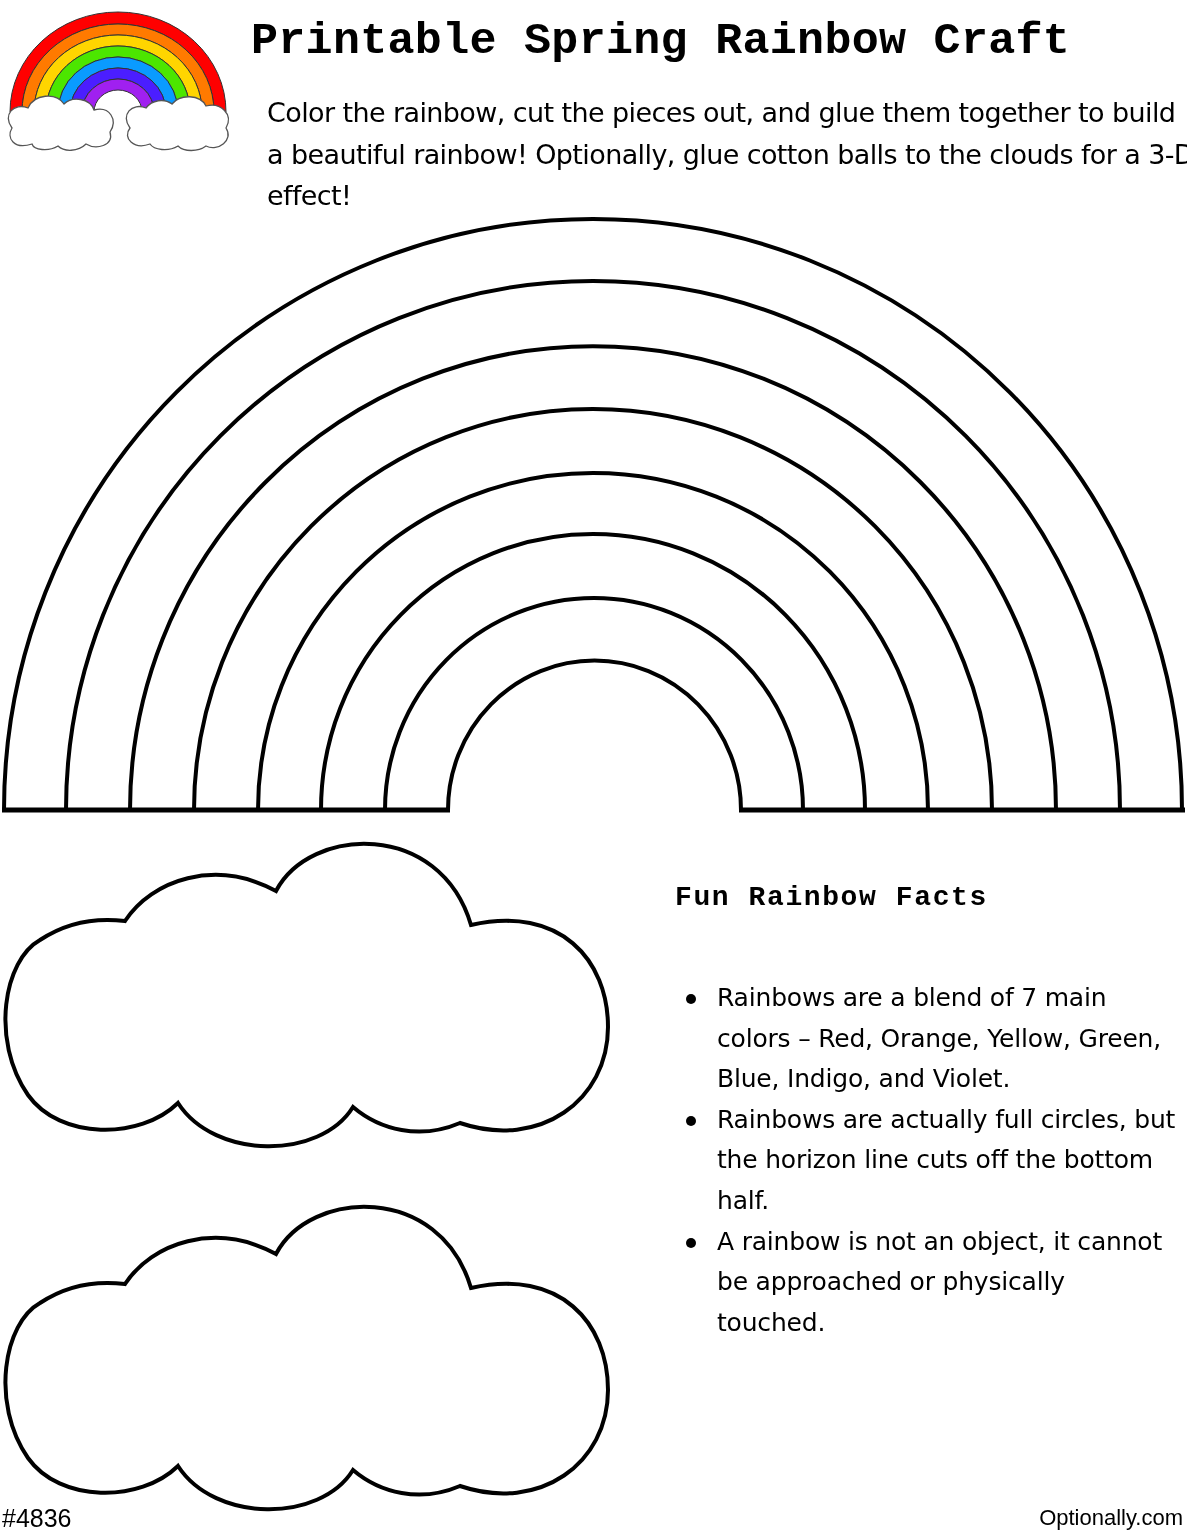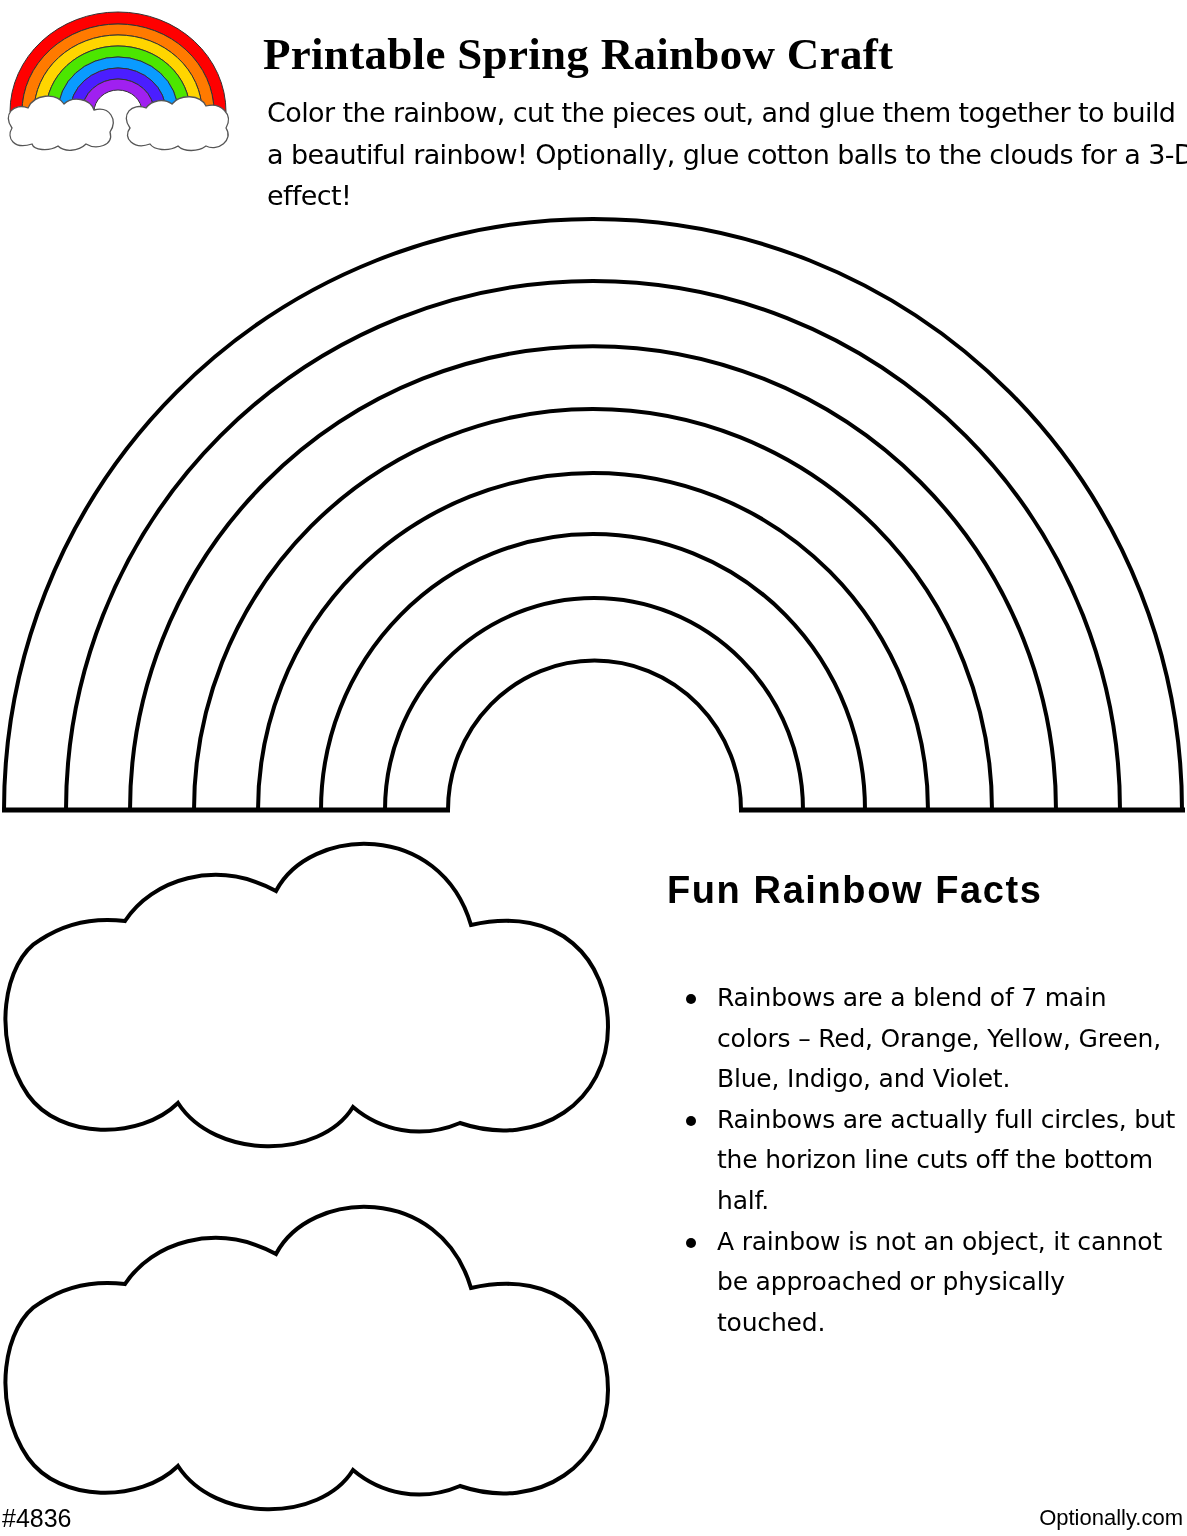--- a/index.html
+++ b/index.html
@@ -1,36 +1,36 @@
 <!DOCTYPE html>
 <html><head>
 <meta charset="utf-8">
 <style>
   html, body { margin: 0; padding: 0; background: #ffffff; }
   body { width: 1187px; height: 1536px; position: relative; overflow: hidden; color: #000; }
   .abs { position: absolute; }
   #header-icon { left: 0; top: 0; width: 240px; height: 160px; }
   #title {
-    left: 251px; top: 12px; margin: 12px;
-    font-family: Liberation Serif, serif; font-weight: bold;
+    left: 251px; top: 12px; margin: 0;
+    font-family: Liberation Mono, monospace; font-weight: bold;
     font-size: 45px; letter-spacing: 0.3px; line-height: 60px; white-space: nowrap;
   }
   #intro {
     left: 251px; top: 76px; width: 930px; margin: 16px;
     font-family: "DejaVu Sans", sans-serif; font-size: 27px;
     line-height: 41.5px; letter-spacing: -0.6px;
   }
   #rainbow-outline { left: 0; top: 200px; width: 1187px; height: 630px; }
   .cloud { left: 0; width: 620px; height: 330px; }
   #cloud-1 { top: 825px; }
   #cloud-2 { top: 1188px; }
   #facts-title {
-    left: 667px; top: 860px; margin: 0;
-    font-family: Liberation Sans, sans-serif; font-weight: bold;
-    font-size: 38px; letter-spacing: 1.6px; line-height: 60px; white-space: nowrap;
+    left: 667px; top: 860px; margin: 8px;
+    font-family: Liberation Mono, monospace; font-weight: bold;
+    font-size: 28px; letter-spacing: 1.6px; line-height: 60px; white-space: nowrap;
   }
   #facts-list {
     left: 680px; top: 978px; width: 500px; margin: 0; padding: 0; list-style: none;
     font-family: "DejaVu Sans", sans-serif; font-size: 25px; line-height: 40.6px;
     letter-spacing: -0.2px;
   }
   #facts-list li { position: relative; padding-left: 37px; }
   #facts-list li .bullet {
     position: absolute; left: 6px; top: 16px; width: 10px; height: 10px;
     border-radius: 50%; background: #000;

